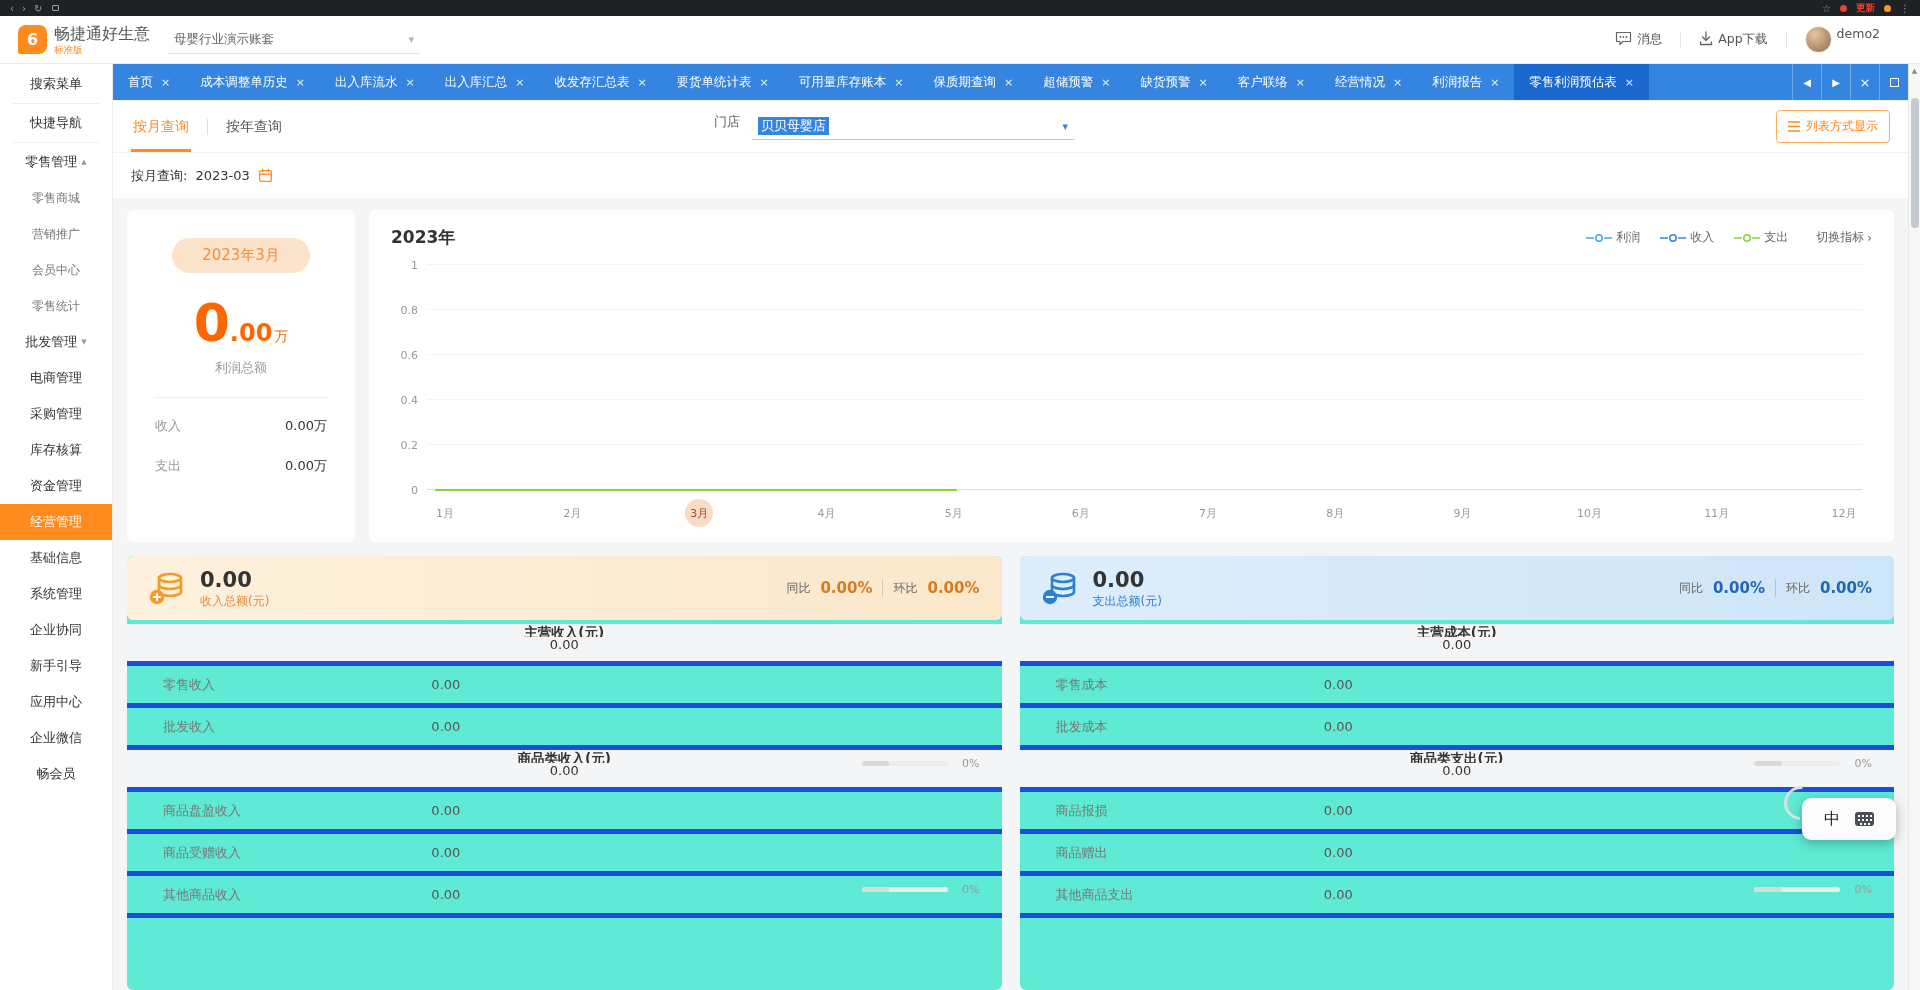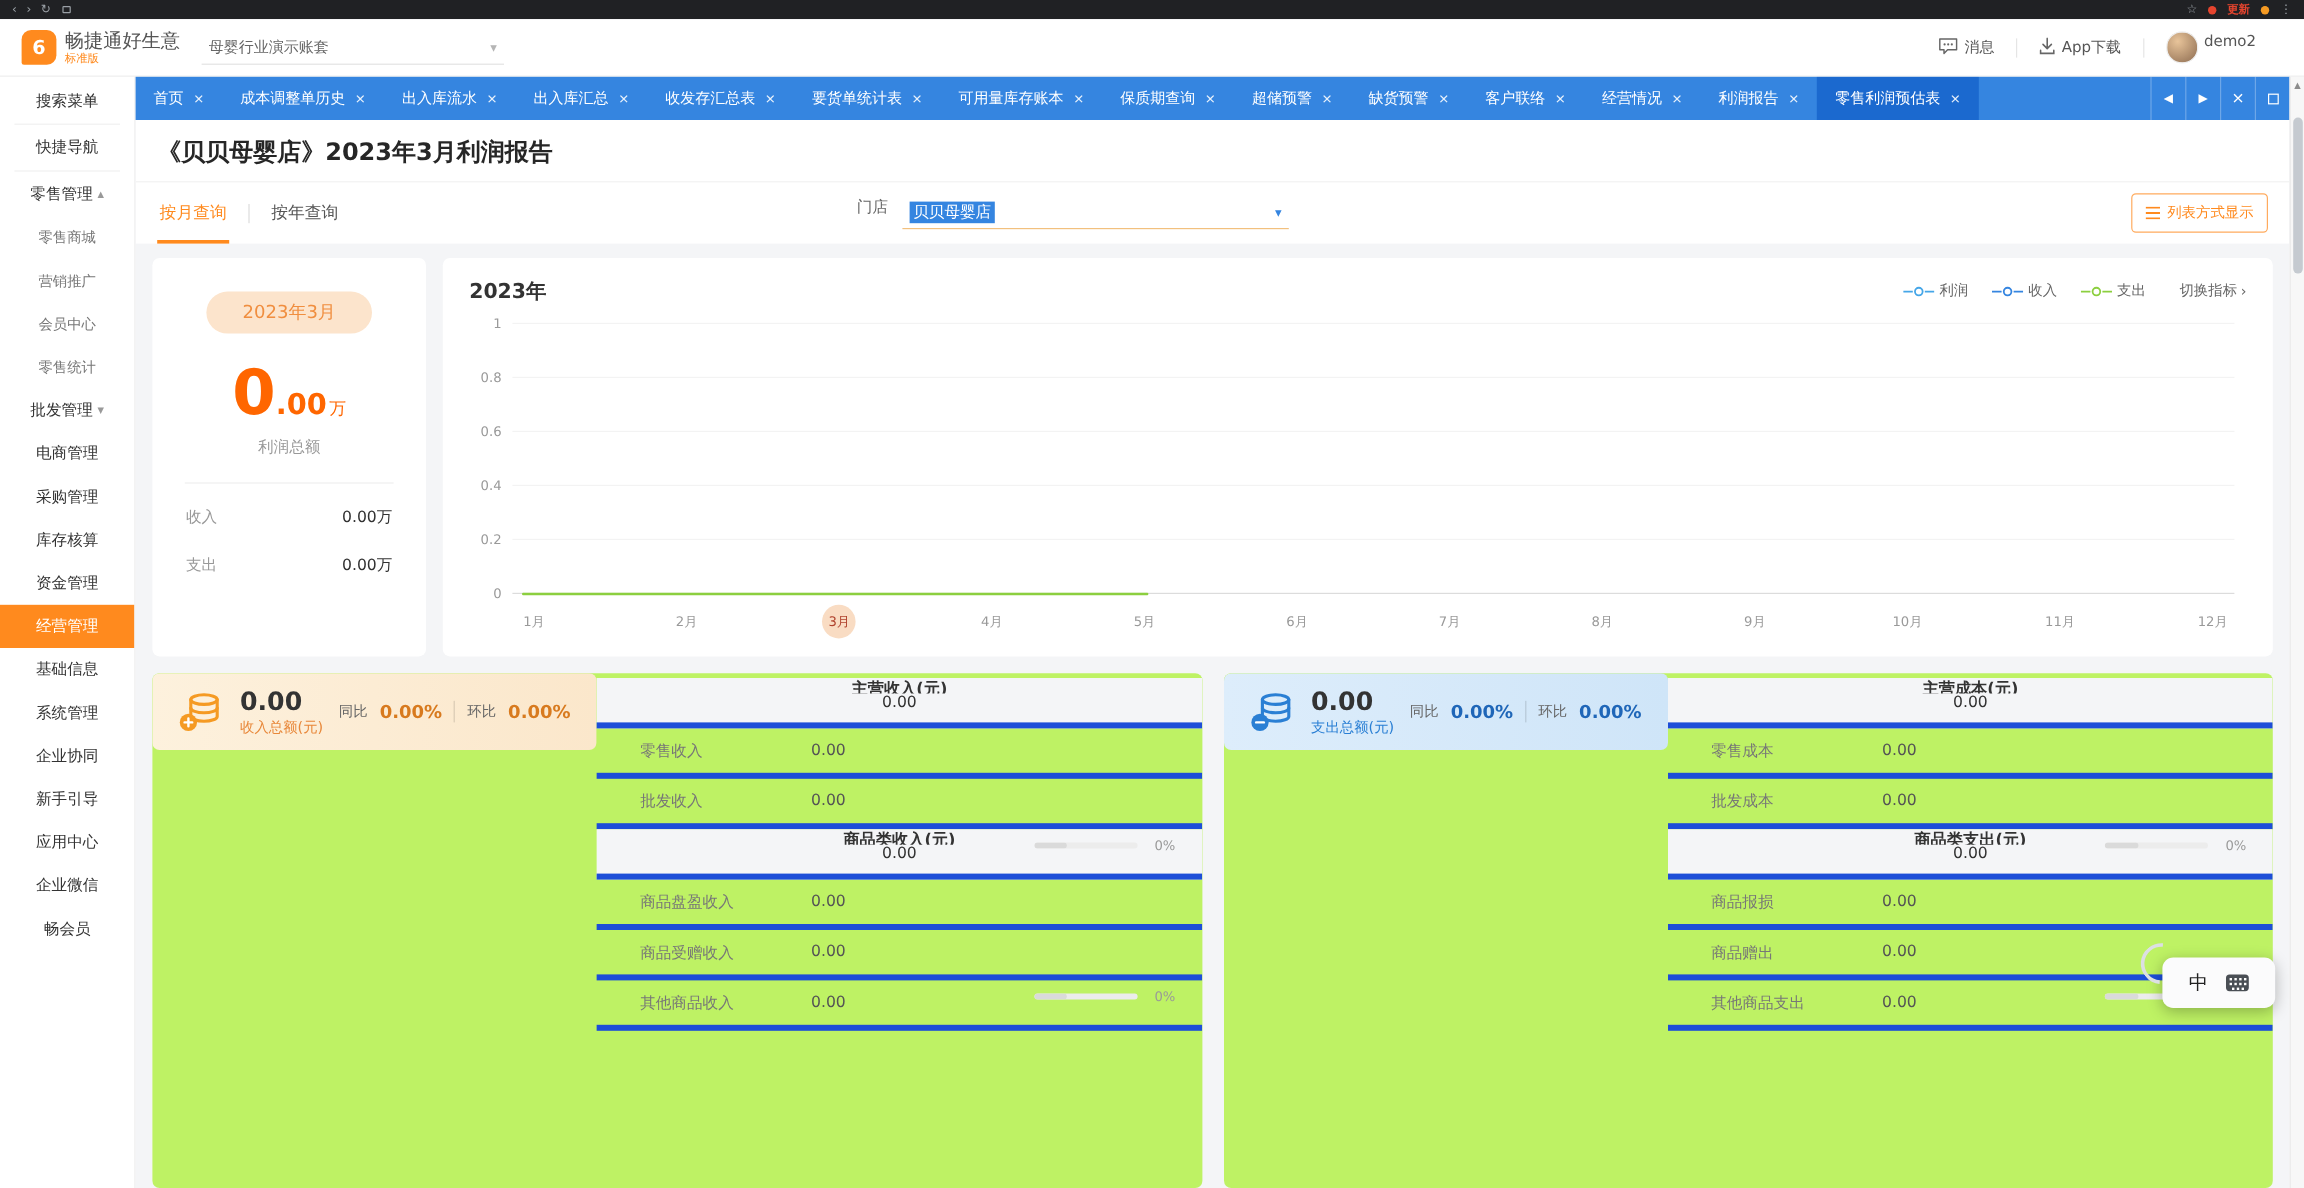--- a/index.html
+++ b/index.html
@@ -94,21 +94,21 @@
 .ytick{position:absolute;right:100%;transform:translateY(50%);padding-right:9px;font-size:11px;color:#999}
 .zero-line{position:absolute;bottom:-1px;height:2px;background:#8ccf3f;border-radius:2px}
 .xlabels{display:flex;justify-content:space-between;margin:8px 10px 0 36px;font-size:11px;color:#999;height:34px;flex:0 0 auto}
 .xlabel{width:36px;text-align:center;position:relative;padding-top:8px}
 .xlabel span{position:relative}
 .xlabel.hl{color:#b0432e}
 .xlabel.hl::before{content:"";position:absolute;left:50%;top:1px;transform:translateX(-50%);width:28px;height:28px;border-radius:50%;background:#f9dcc3}
 
 
 .tables-row{display:flex;gap:18px;margin:14px 14px 0;flex:1;min-height:0}
-.tcol{flex:1;background:#bef264;border-radius:6px;display:flex;overflow:hidden;min-width:0}
+.tcol{flex:1;background:#5eead4;border-radius:6px;display:flex;flex-direction:column;overflow:hidden;min-width:0}
 .stat-card{height:64px;border-radius:6px;display:flex;align-items:center;padding:0 22px;gap:13px;flex:0 0 auto}
 .stat-card.income{background:linear-gradient(90deg,#fdf1dd,#fbe7cb)}
 .stat-card.expense{background:linear-gradient(90deg,#ddedfb,#cfe5f8)}
 .stat-main{display:flex;flex-direction:column;line-height:1.25}
 .stat-num{font-size:21px;font-weight:700;color:#333}
 .stat-label{font-size:12px}
 .income .stat-label{color:#e8883a}
 .expense .stat-label{color:#2a7fd4}
 .stat-right{margin-left:auto;display:flex;align-items:center;gap:10px;font-size:12px;color:#666}
 .stat-val{font-size:15px;font-weight:600}
@@ -331,38 +331,46 @@
           <span class="tab-ctrl">▶</span>
           <span class="tab-ctrl" style="font-size:13px">×</span>
           <span class="tab-ctrl">
               <span class="sq"></span>
             </span>
         </div>
       </div>
 
       <div class="content">
         <div class="panel-top">
-          <div class="page-title">《贝贝母婴店》2023年3月利润报告</div>
           <div class="query-row">
             <div class="qtab active">按月查询</div>
             <div class="qdiv"></div>
             <div class="qtab">按年查询</div>
             <div class="store-group">
               <span>门店</span>
               <div class="store-select">
                 <span class="store-value">贝贝母婴店</span>
                 <span class="chev">▾</span>
               </div>
             </div>
             <button class="list-btn">
               <svg width="12" height="11" viewBox="0 0 12 11">
                   <path d="M0 1h12M0 5.5h12M0 10h12" stroke="#ff8a1e" stroke-width="1.6"></path>
                 </svg>
               <span>列表方式显示</span>
             </button>
+          </div>
+          <div class="filter-row">
+            <span>按月查询:</span>
+            <span class="filter-val">2023-03</span>
+            <svg width="15" height="15" viewBox="0 0 16 16">
+                <rect x="1.8" y="2.8" width="12.4" height="11.4" rx="1.5" fill="none" stroke="#ff8a1e" stroke-width="1.4"></rect>
+                <path d="M1.8 6.6h12.4" stroke="#ff8a1e" stroke-width="1.4"></path>
+                <path d="M5 1.2v3M11 1.2v3" stroke="#ff8a1e" stroke-width="1.4" stroke-linecap="round"></path>
+              </svg>
           </div>
         </div>
 
         <div class="cards-row">
           <div class="summary-card">
             <div class="period-pill">2023年3月</div>
             <div class="big-number">
               <span class="big-int">0</span>
               <span class="big-dec">.00</span>
               <span class="big-unit">万</span>

